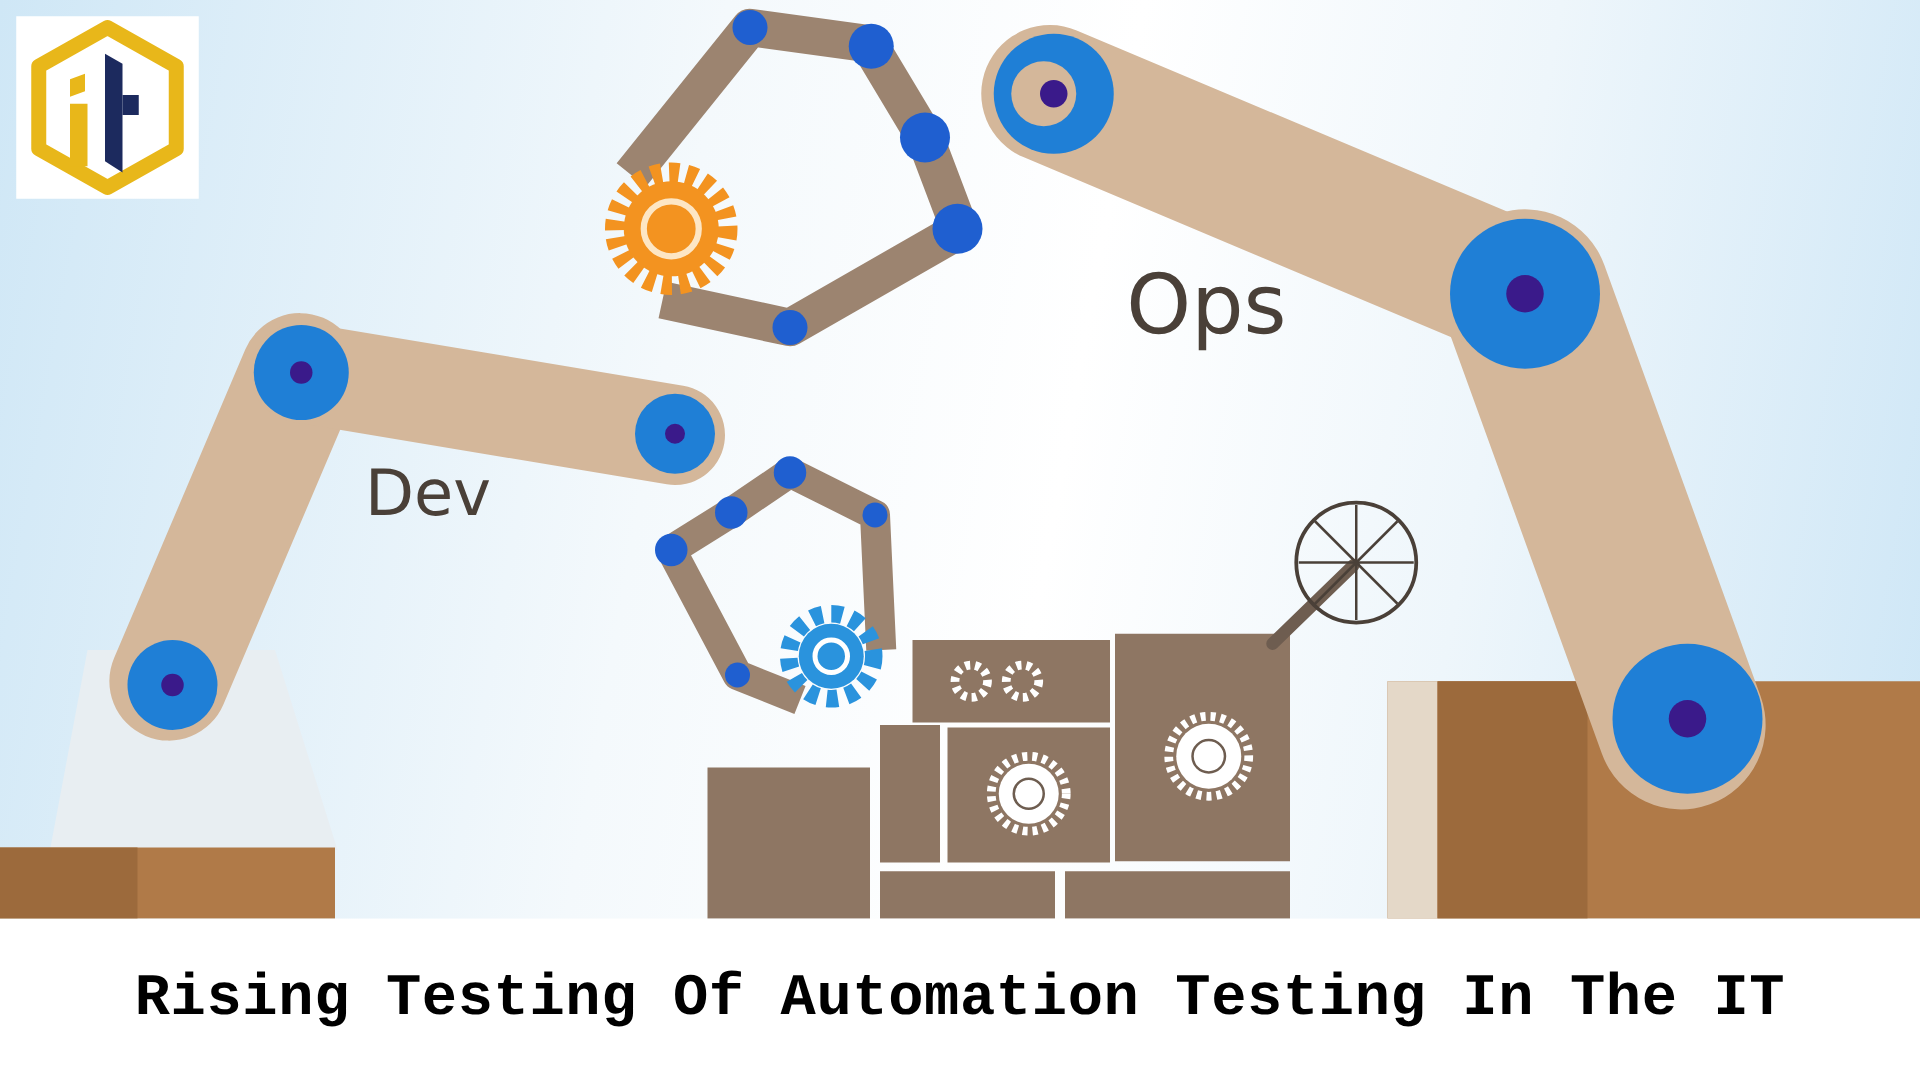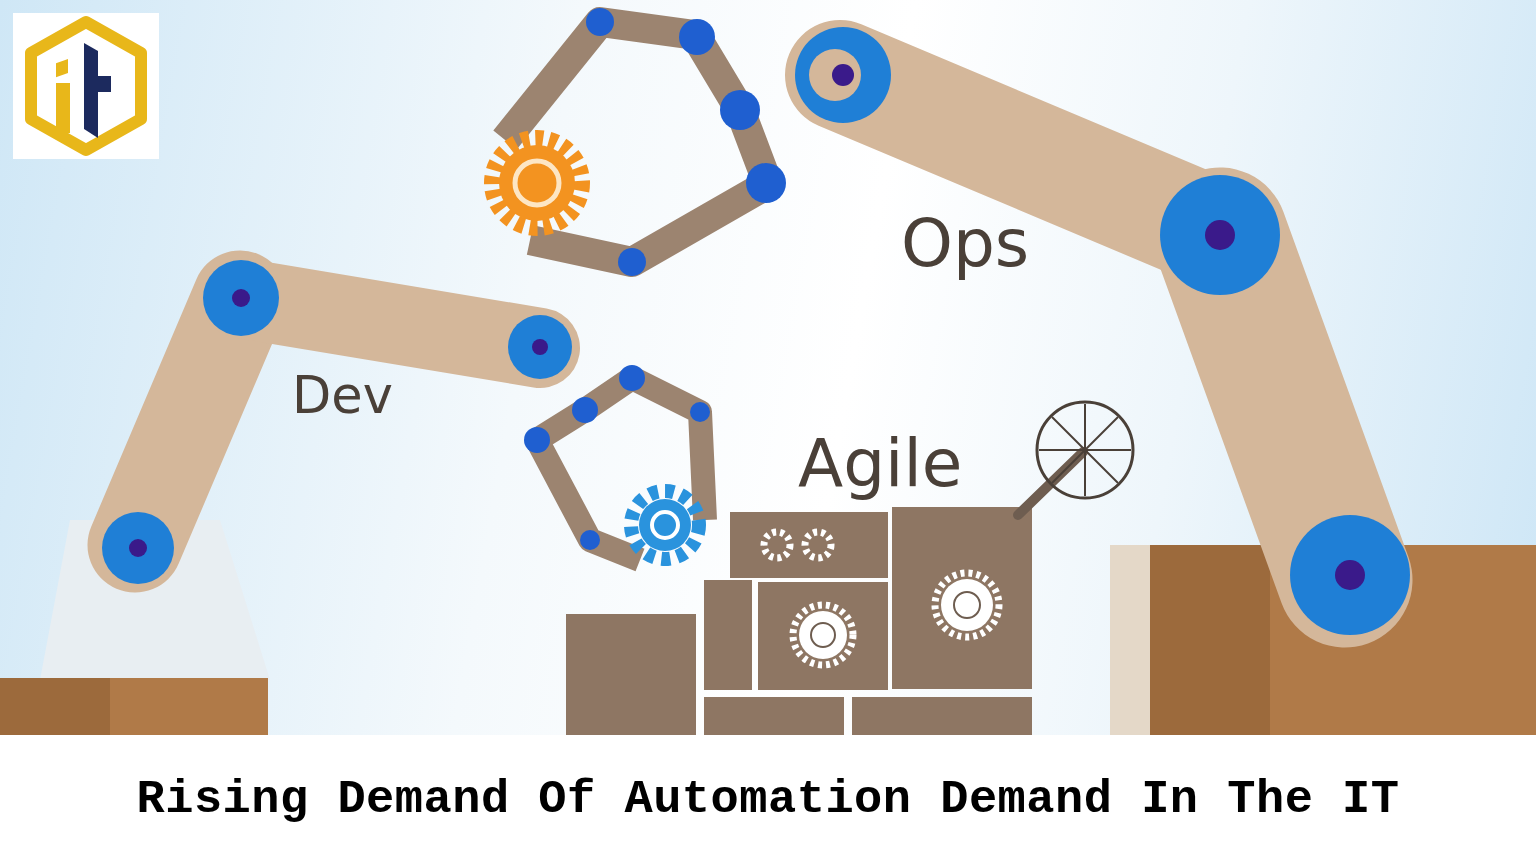--- a/index.html
+++ b/index.html
@@ -105,30 +105,29 @@
       <circle cx="632" cy="262" r="14" fill="#1f5fd0"></circle>
 
       <circle cx="537" cy="183" r="45" fill="none" stroke="#f39320" stroke-width="16" stroke-dasharray="8 6"></circle>
       <circle cx="537" cy="183" r="38" fill="#f39320"></circle>
       <circle cx="537" cy="183" r="22" fill="none" stroke="#fde6c4" stroke-width="5"></circle>
     </g>
   </svg>
 
   <span class="label" style="left:292px; top:366px; font-size:51px;">Dev</span>
   <span class="label" style="left:874px; top:205px; font-size:66px;margin-left:27px;">Ops</span>
-  <span class="label" style="left:798px; top:425px; font-size:66px;">Agile</span>
 
   <div class="logo-box">
     <svg width="146" height="146" viewBox="0 0 146 146">
       <polygon points="73,9 128,40 128,106 73,137 18,106 18,40" fill="none" stroke="#e8b71a" stroke-width="12" stroke-linejoin="round"></polygon>
       <rect x="43" y="48" width="12" height="14" fill="#e8b71a" transform="skewY(-20) translate(0,18)"></rect>
       <rect x="43" y="70" width="14" height="50" fill="#e8b71a"></rect>
       <polygon points="71,30 85,38 85,125 71,116" fill="#1c2a5e"></polygon>
       <rect x="85" y="63" width="13" height="16" fill="#1c2a5e"></rect>
     </svg>
   </div>
 </div>
 
 <div class="caption">
   <div class="caption-text">
-    <div>Rising Demand Of Automation Demand In The IT</div>
+    <div>Rising Testing Of Automation Testing In The IT</div>
   </div>
 </div>
 
 </body></html>

